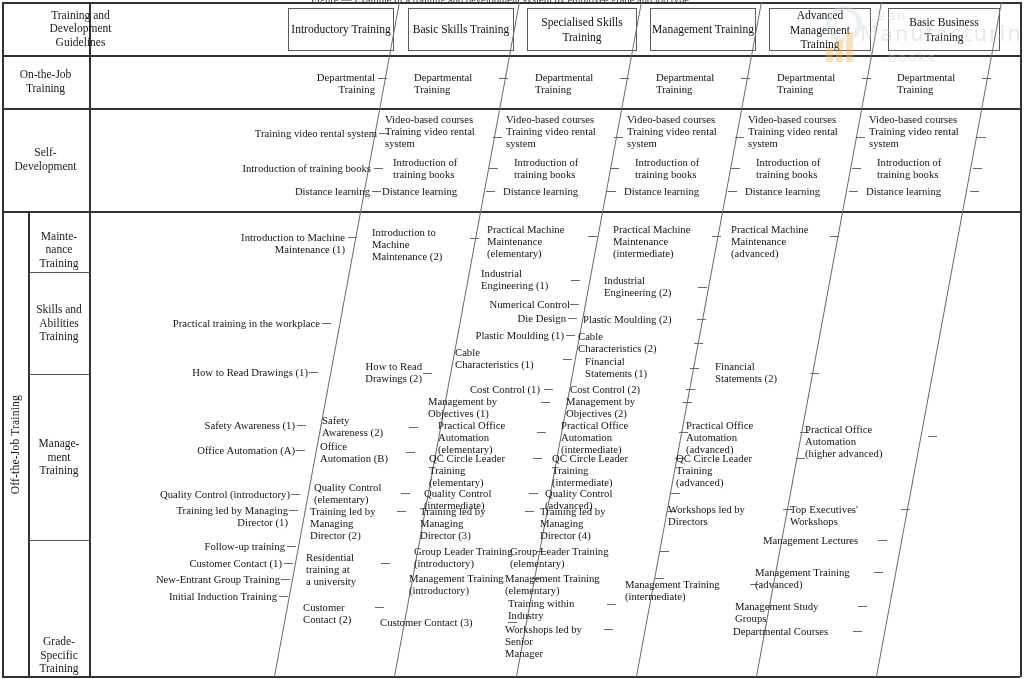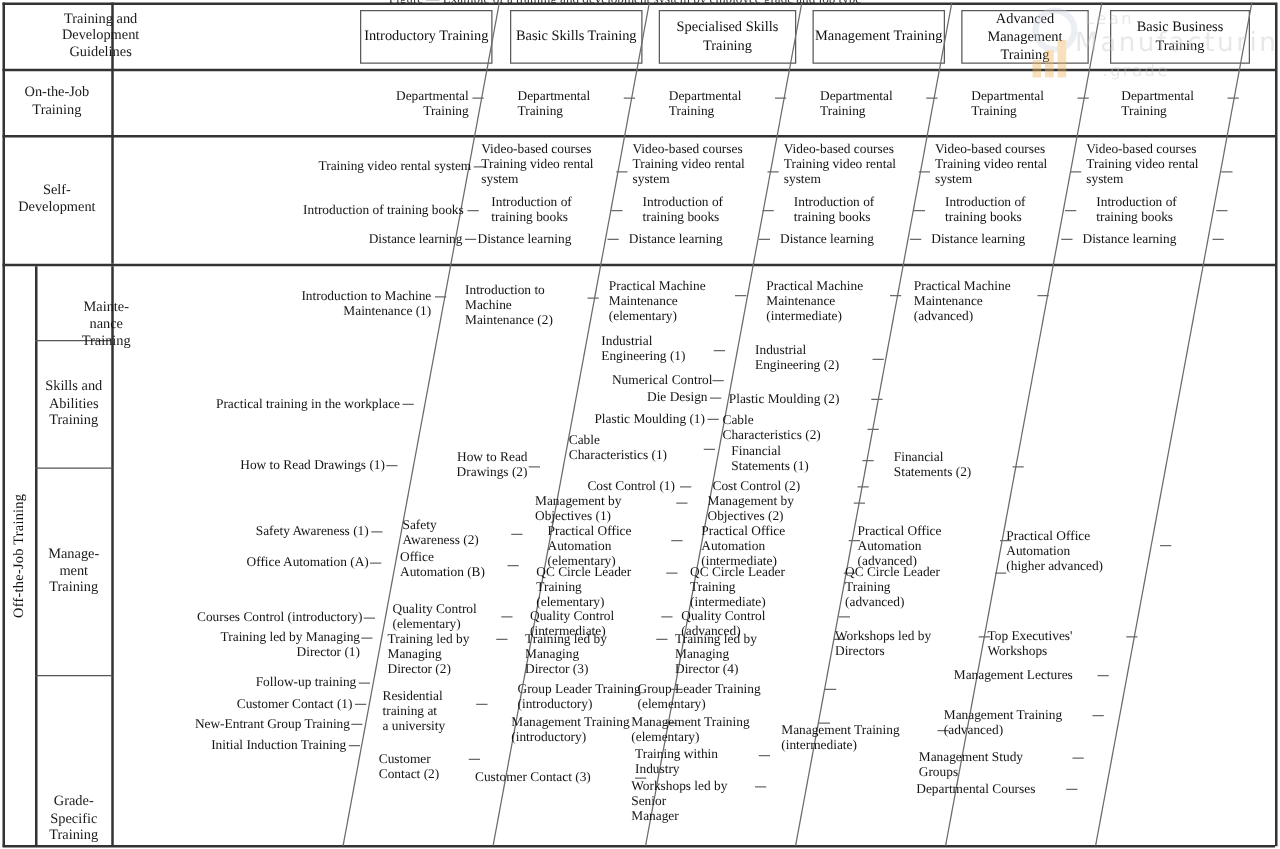--- a/index.html
+++ b/index.html
@@ -86,21 +86,21 @@
 Training</span>
   </div>
   <div class="rowlabel" style="left:2px;top:109px;width:87px;height:102px;">
     <span>Self-
 Development</span>
   </div>
 
   <div class="vlabel" style="left:2px;top:213px;width:26px;height:463px;">
     <span>Off-the-Job Training</span>
   </div>
-  <div class="rowlabel" style="left:29px;top:232px;width:60px;height:56px;padding-left:26px;">
+  <div class="rowlabel" style="left:29px;top:222px;width:60px;height:56px;">
     <span>Mainte-
 nance
 Training</span>
   </div>
   <div class="rowlabel" style="left:29px;top:273px;width:60px;height:101px;">
     <span>Skills and
 Abilities
 Training</span>
   </div>
   <div class="rowlabel" style="left:29px;top:375px;width:60px;height:165px;">
@@ -328,21 +328,21 @@
   <div class="tick" style="left:533px;top:458px;"></div>
   <div class="item l" style="left:552px;top:452px;width:106px;">QC Circle Leader
 Training
 (intermediate)</div>
   <div class="tick" style="left:675px;top:458px;"></div>
   <div class="item l" style="left:676px;top:452px;width:106px;">QC Circle Leader
 Training
 (advanced)</div>
   <div class="tick" style="left:796px;top:458px;"></div>
 
-  <div class="item r" style="left:110px;top:488px;width:180px;">Courses Control (introductory)</div>
+  <div class="item r" style="left:110px;top:488px;width:180px;">Quality Control (introductory)</div>
   <div class="tick" style="left:291px;top:494px;"></div>
   <div class="item l" style="left:314px;top:481px;width:100px;">Quality Control
 (elementary)</div>
   <div class="tick" style="left:401px;top:493px;"></div>
   <div class="item l" style="left:424px;top:487px;width:100px;">Quality Control
 (intermediate)</div>
   <div class="tick" style="left:529px;top:493px;"></div>
   <div class="item l" style="left:545px;top:487px;width:100px;">Quality Control
 (advanced)</div>
   <div class="tick" style="left:671px;top:493px;"></div>
@@ -426,16 +426,16 @@
 
   <div id="wm">
     <div class="gear"></div>
     <div class="bars">
       <i style="left:0;height:14px;"></i>
         <i style="left:10px;height:22px;"></i>
         <i style="left:20px;height:30px;"></i>
     </div>
     <div class="wtxt w1">Lean</div>
     <div class="wtxt w2">Manufacturing</div>
-    <div class="wtxt w3">.grade</div>
+    <div class="wtxt w3">.books</div>
   </div>
 
 </div>
 
 </body></html>

